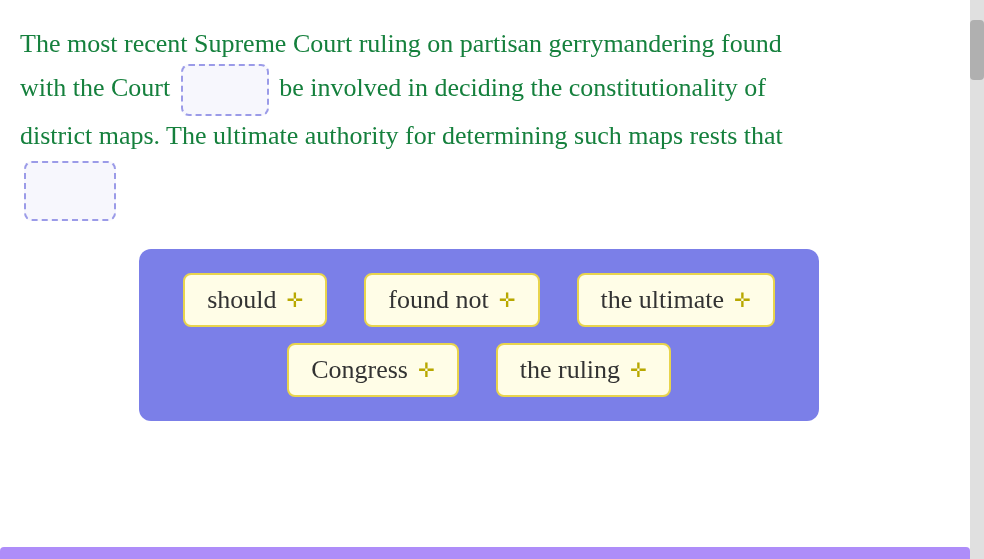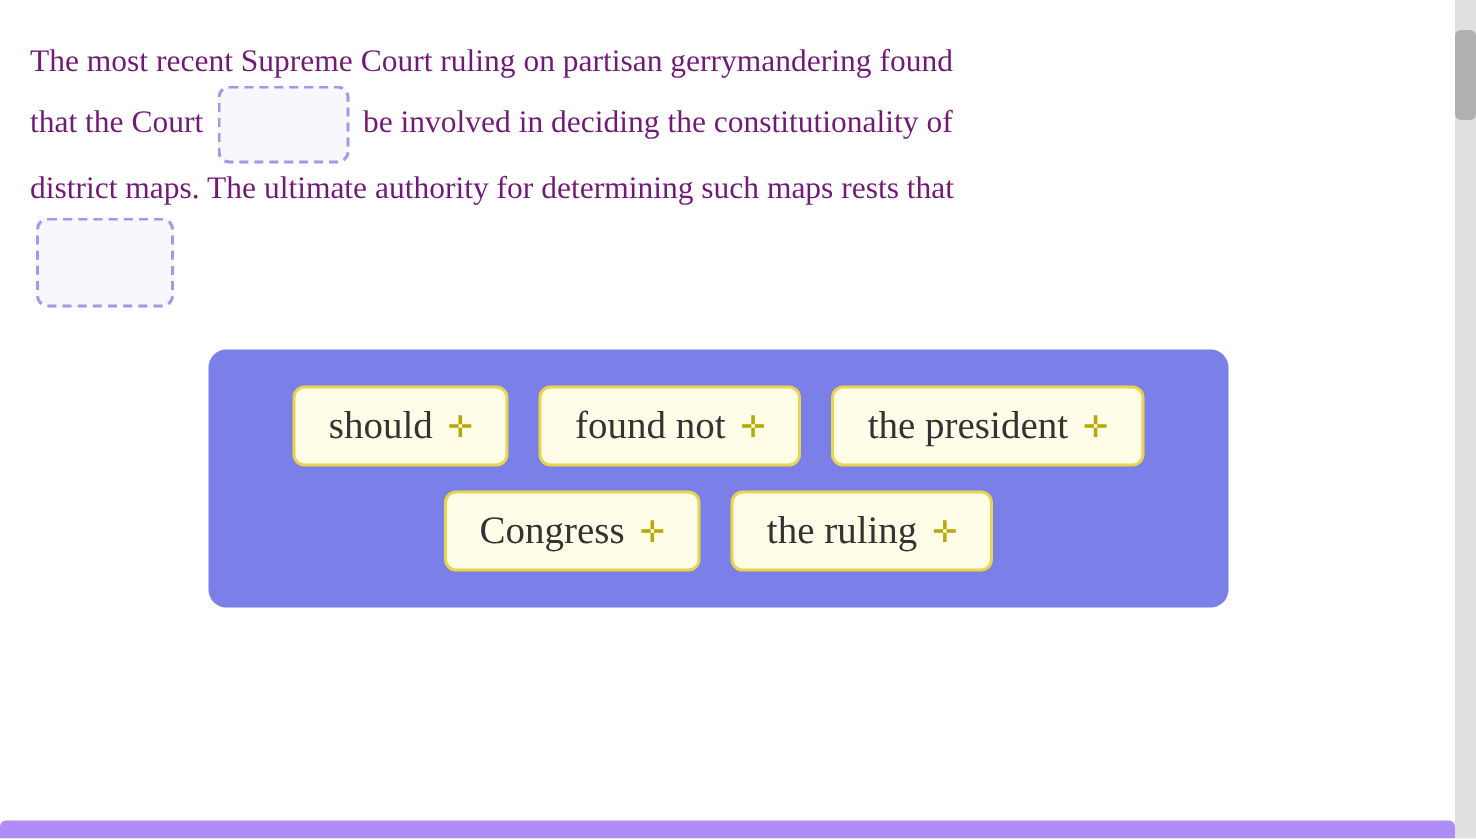--- a/index.html
+++ b/index.html
@@ -37,23 +37,23 @@
       top: 20px;
     }
 
     .main-content {
       padding: 24px 32px 24px 20px;
       width: 970px;
     }
 
     
     .passage {
-      font-size: 21px;
+      font-size: 26px;
       line-height: 1.55;
-      color: #701a75;
+      color: #15803d;
       margin-bottom: 28px;
     }
 
     
     .drop-zone {
       display: inline-block;
       border: 2.5px dashed #9b9be8;
       border-radius: 8px;
       min-width: 80px;
       min-height: 44px;
@@ -82,21 +82,21 @@
       display: flex;
       flex-direction: column;
       align-items: center;
       gap: 16px;
       width: 680px;
       margin: 0 auto;
     }
 
     .word-bank-row {
       display: flex;
-      gap: 20px;
+      gap: 37px;
       justify-content: center;
       flex-wrap: nowrap;
     }
 
     
     .word-chip {
       background: #fffde7;
       border: 2.5px solid #e8d44d;
       border-radius: 8px;
       padding: 10px 22px;
@@ -130,42 +130,42 @@
 </head>
 <body>
 
 <div class="page-container">
 
   <div class="main-content">
 
     <div class="passage">
       <span>The most recent Supreme Court ruling on partisan gerrymandering found</span>
       <br>
-      <span>that the Court</span>
+      <span>with the Court</span>
       <span class="drop-zone zone-1"></span>
       <span>be involved in deciding the constitutionality of</span>
       <br>
       <span>district maps. The ultimate authority for determining such maps rests that</span>
       <br>
       <span class="drop-zone zone-2"></span>
     </div>
 
     <div class="word-bank">
       <div class="word-bank-row">
 
       <div class="word-chip" draggable="true">
             <span>should</span>
             <span class="drag-icon">✛</span>
           </div>
           <div class="word-chip" draggable="true">
             <span>found not</span>
             <span class="drag-icon">✛</span>
           </div>
           <div class="word-chip" draggable="true">
-            <span>the president</span>
+            <span>the ultimate</span>
             <span class="drag-icon">✛</span>
           </div>
         </div>
       <div class="word-bank-row">
 
       <div class="word-chip" draggable="true">
             <span>Congress</span>
             <span class="drag-icon">✛</span>
           </div>
           <div class="word-chip" draggable="true">

